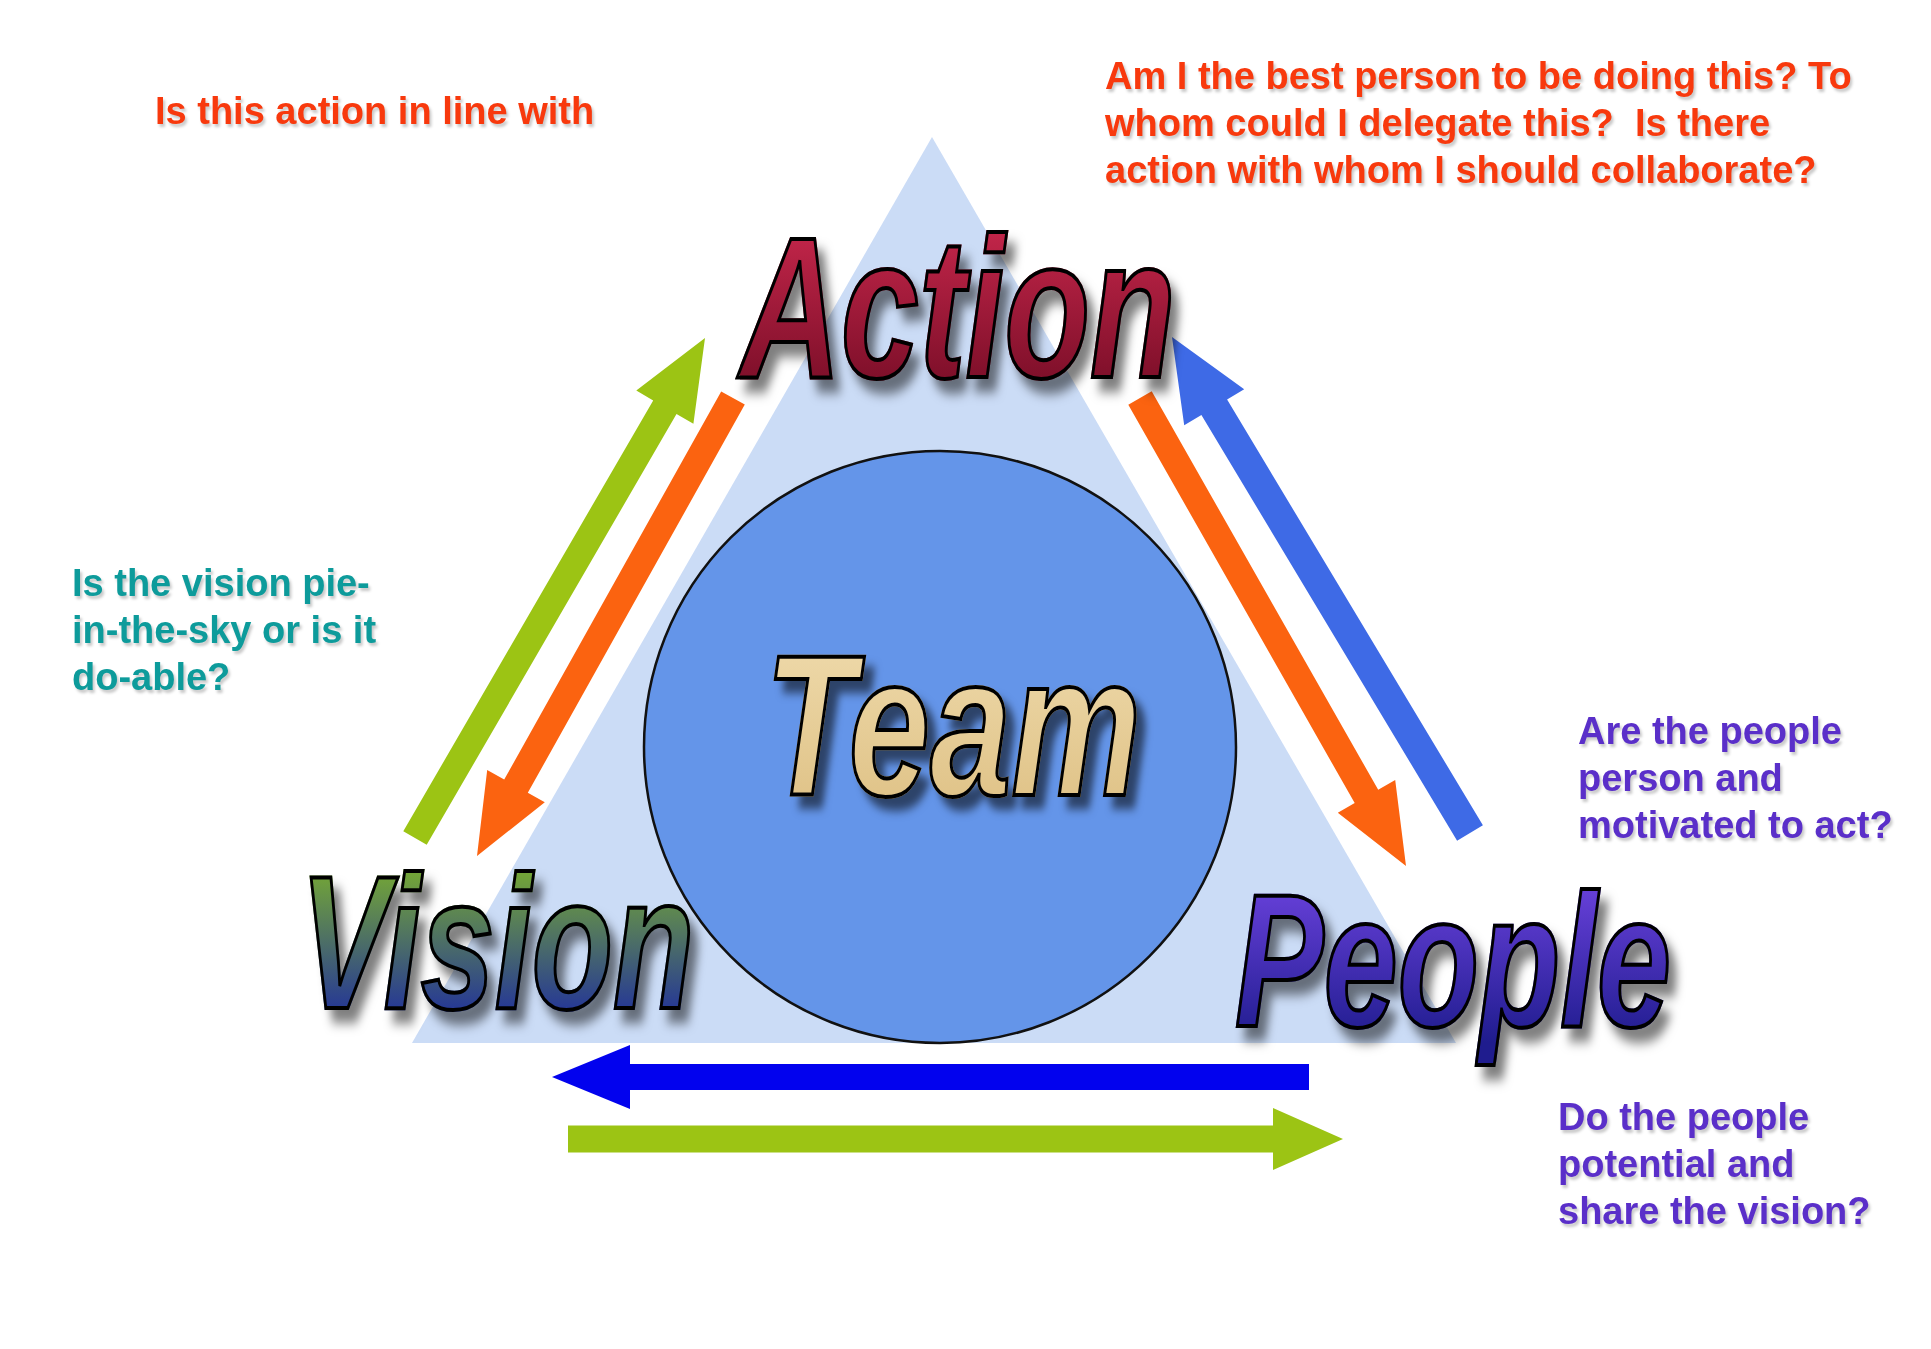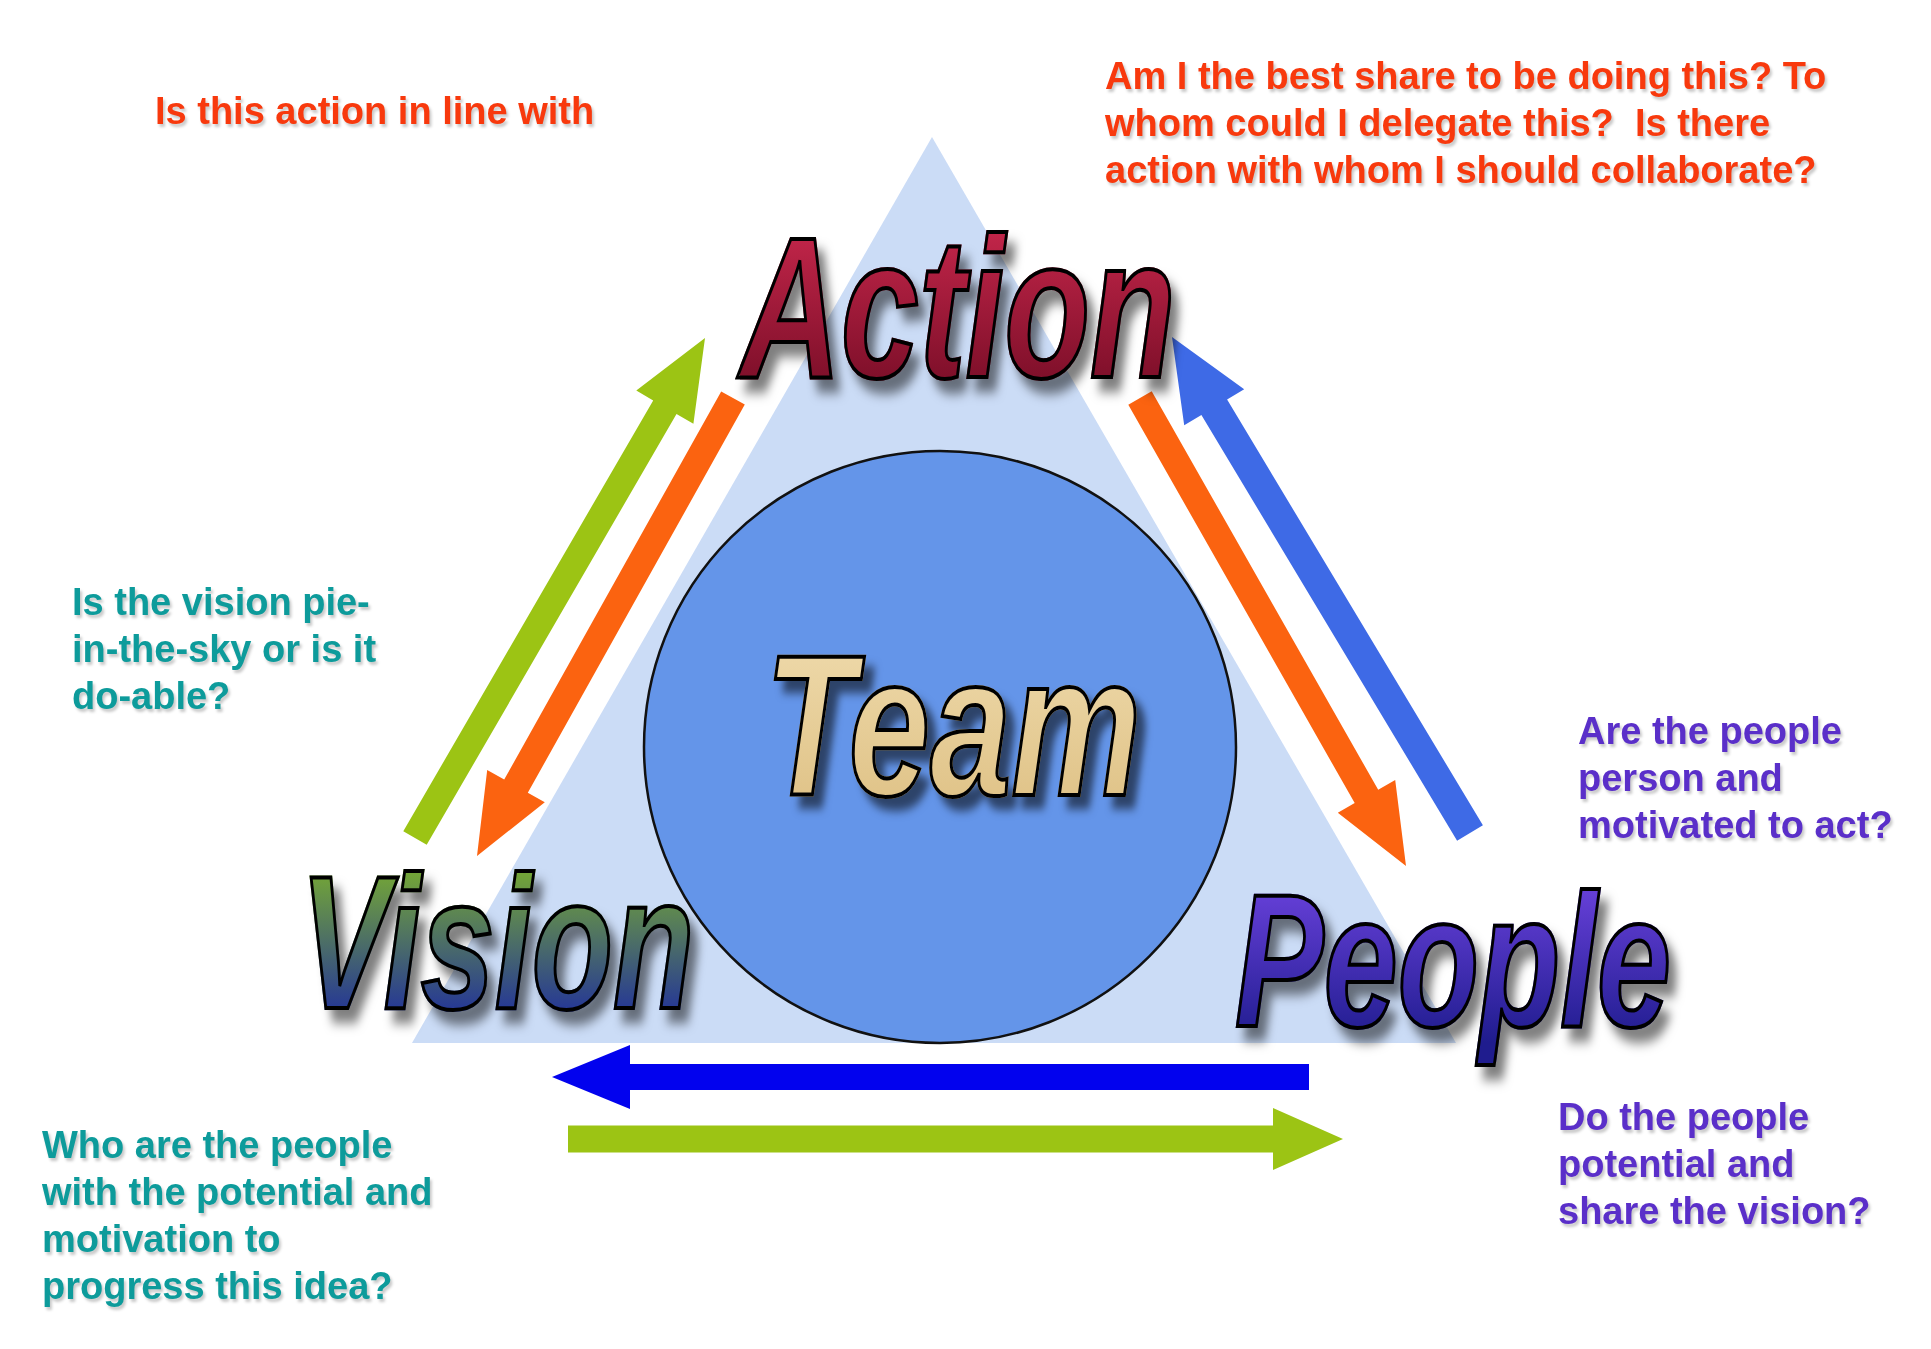--- a/index.html
+++ b/index.html
@@ -48,21 +48,21 @@
     font-size:38px;line-height:47px;
     text-shadow:2px 3px 3px rgba(0,0,0,0.22);
   }
   .question div{white-space:pre;}
   .q-red{color:var(--question_red);}
   .q-teal{color:var(--question_teal);}
   .q-purple{color:var(--question_purple);}
 
   #q-action-alignment{left:155px;top:88px;text-align:center;}
   #q-delegation{left:1105px;top:53px;}
-  #q-vision-feasibility{left:72px;top:560px;margin-top:19px;}
+  #q-vision-feasibility{left:72px;top:560px;}
   #q-people-readiness{left:1578px;top:708px;}
   #q-people-potential{left:42px;top:1122px;}
   #q-shared-vision{left:1558px;top:1094px;}
 </style>
 </head>
 <body>
 
 <div id="stage">
 
   <svg id="diagram-svg" width="1931" height="1349" viewBox="0 0 1931 1349">
@@ -81,43 +81,37 @@
   <div class="wordart" id="action-title">Action</div>
   <div class="wordart" id="vision-title">Vision</div>
   <div class="wordart" id="people-title">People</div>
   <div class="wordart" id="team-title">Team</div>
 
   <div class="question q-red" id="q-action-alignment">
     <div>Is this action in line with</div>
   </div>
 
   <div class="question q-red" id="q-delegation">
-    <div>Am I the best share to be doing this? To</div>
+    <div>Am I the best person to be doing this? To</div>
     <div>whom could I delegate this?  Is there</div>
     <div>action with whom I should collaborate?</div>
   </div>
 
   <div class="question q-teal" id="q-vision-feasibility">
     <div>Is the vision pie-</div>
     <div>in-the-sky or is it</div>
     <div>do-able?</div>
   </div>
 
   <div class="question q-purple" id="q-people-readiness">
     <div>Are the people</div>
     <div>person and</div>
     <div>motivated to act?</div>
   </div>
 
-  <div class="question q-teal" id="q-people-potential">
-    <div>Who are the people</div>
-    <div>with the potential and</div>
-    <div>motivation to</div>
-    <div>progress this idea?</div>
-  </div>
 
   <div class="question q-purple" id="q-shared-vision">
     <div>Do the people</div>
     <div>potential and</div>
     <div>share the vision?</div>
   </div>
 
 </div>
 
 </body></html>

